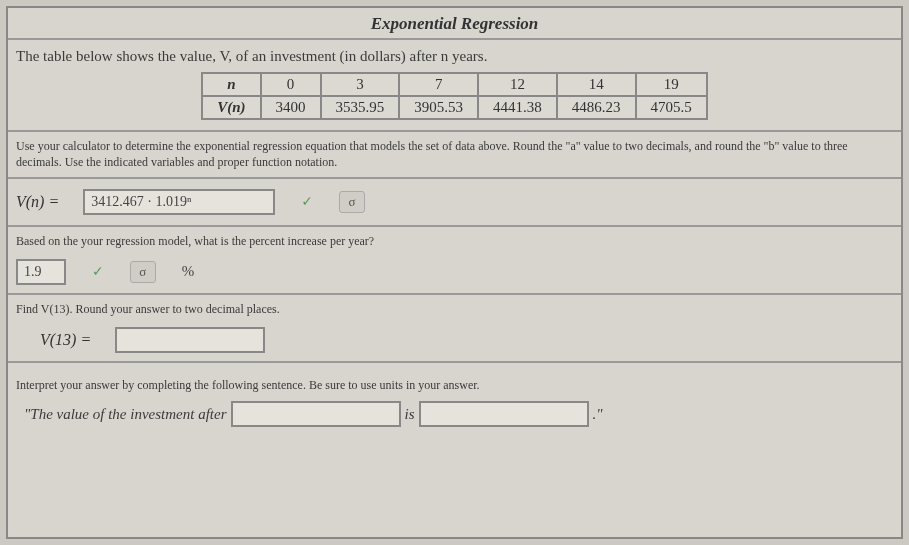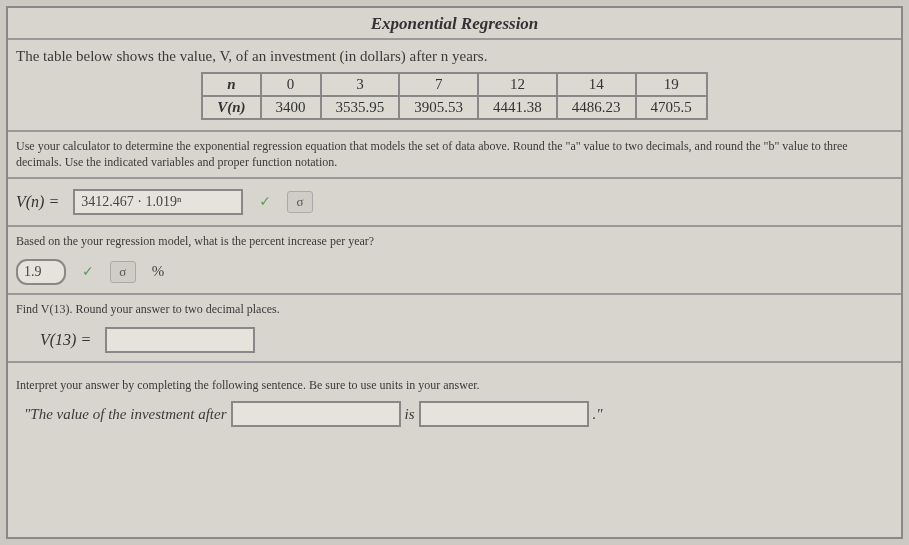--- a/index.html
+++ b/index.html
@@ -51,39 +51,39 @@
     }
     .data-table .hdr { font-weight: bold; font-style: italic; }
     .instr {
       color: #3a3a3a;
       font-size: 12px;
       line-height: 1.35;
     }
     .eq-row {
       display: flex;
       align-items: center;
-      gap: 14px;
+      gap: 24px;
       padding: 10px 8px;
     }
     .fn { font-style: italic; font-size: 16px; color: #333; }
     .input-box {
       border: 2px solid #888;
       background: #e6e3dd;
       height: 26px;
       padding: 0 6px;
       font-size: 14px;
       color: #444;
       font-family: inherit;
       display: inline-flex;
       align-items: center;
       min-width: 40px;
     }
-    .input-box.wide { width: 170px; }
+    .input-box.wide { width: 192px; }
     .input-box.empty { width: 150px; }
-    .input-box.small { width: 50px; border-radius: 11px; }
+    .input-box.small { width: 50px; }
     .input-box.med { width: 170px; }
     .check {
       color: #5a9a5a;
       font-size: 14px;
       margin: 0 2px;
     }
     .sigma-badge {
       display: inline-flex;
       align-items: center;
       justify-content: center;

